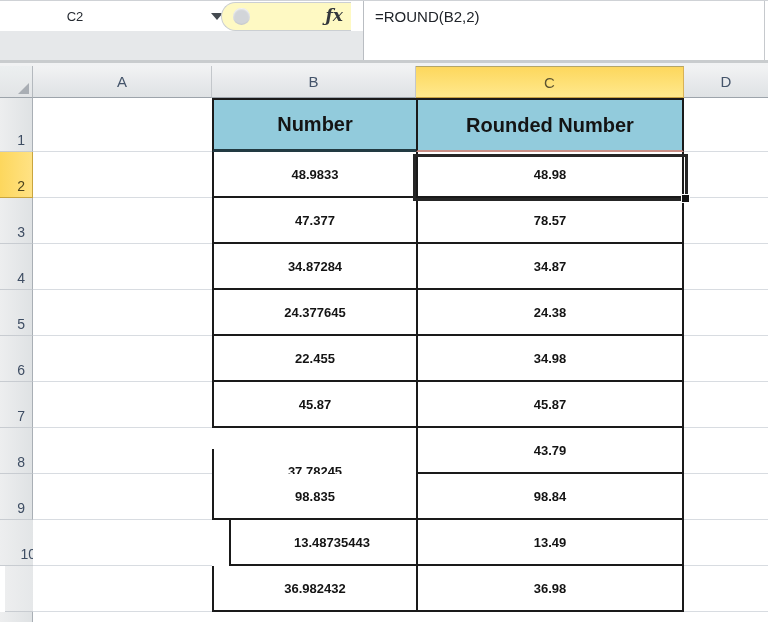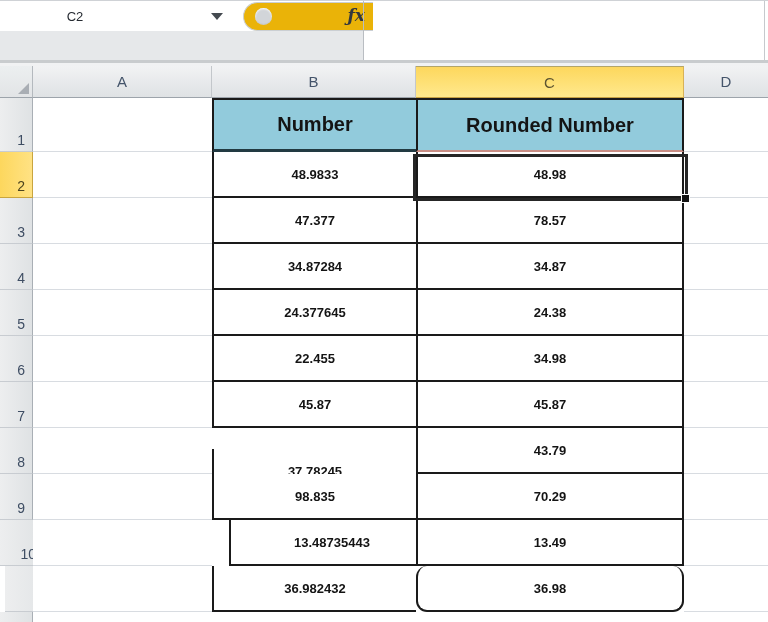--- a/index.html
+++ b/index.html
@@ -6,21 +6,21 @@
   #app{position:relative;width:768px;height:622px;background:#fff;overflow:hidden;
        font-family:"Liberation Sans",sans-serif;-webkit-font-smoothing:antialiased;}
 
   
   #topbar{position:absolute;left:0;top:0;width:768px;height:60px;background:#fff;border-top:1px solid #cfd2d6;}
   #namebox{position:absolute;left:0;top:1px;width:205px;height:29px;background:#fff;}
   #namebox span{position:absolute;left:0;top:0;width:150px;height:29px;line-height:29px;text-align:center;
                 font-size:13px;color:#252a31;}
   #nb-arrow{position:absolute;left:211px;top:12px;width:0;height:0;
             border-left:6px solid transparent;border-right:6px solid transparent;border-top:7px solid #444a50;}
-  #pill{position:absolute;left:243px;top:1px;width:130px;height:29px;background:#eab308;
+  #pill{position:absolute;left:221px;top:1px;width:130px;height:29px;background:#fef9c3;
         border:1px solid #cbcfd3;border-right:none;border-radius:15px 0 0 15px;box-sizing:border-box;}
   #pill-circle{position:absolute;left:11px;top:5px;width:17px;height:17px;border-radius:50%;
                background:#d2d5d9;box-shadow:inset 0 1px 2px rgba(255,255,255,.9), inset 0 -1px 1px rgba(0,0,0,.08);}
   #fx{position:absolute;right:8px;top:2px;font-family:"DejaVu Serif",serif;font-style:italic;
       font-weight:bold;font-size:17px;color:#33373c;}
   #fb-divider{position:absolute;left:363px;top:0;width:1px;height:60px;background:#b9bdc2;}
   #nb-lower{position:absolute;left:0;top:30px;width:363px;height:30px;background:#e6e8ea;}
   #formula-text{position:absolute;left:375px;top:1px;height:29px;line-height:29px;font-size:15px;color:#20242a;}
   #fb-right-edge{position:absolute;left:764px;top:0;width:1px;height:60px;background:#c6c9cd;}
 
@@ -79,20 +79,21 @@
     <div id="namebox">
       <span>C2</span>
     </div>
     <div id="nb-arrow"></div>
     <div id="pill">
       <div id="pill-circle"></div>
       <div id="fx">ƒx</div>
     </div>
     <div id="fb-divider"></div>
     <div id="nb-lower"></div>
+    <div id="formula-text">=ROUND(B2,2)</div>
     <div id="fb-right-edge"></div>
   </div>
   <div id="sep1"></div>
   <div id="sep2"></div>
 
   <div id="corner">
     <div id="corner-tri"></div>
   </div>
   <div class="colhdr" style="left:33px;width:179px;">A</div>
   <div class="colhdr" style="left:212px;width:204px;">B</div>
@@ -136,31 +137,31 @@
       <div class="tcell cright" style="left: 416px; top: 382px; width: 268px; height: 46px;">45.87</div>
       <div class="gridcell" style="left: 684px; top: 382px; width: 84px; height: 46px;"></div>
       <div class="rowhdr" style="left: 0px; top: 428px; width: 33px; height: 46px;">8</div>
       <div class="gridcell" style="left: 33px; top: 428px; width: 179px; height: 46px;"></div>
       <div class="tcell" style="left: 212px; top: 428px; width: 204px; height: 46px; margin-top: 21px;">37.78245</div>
       <div class="tcell cright" style="left: 416px; top: 428px; width: 268px; height: 46px;">43.79</div>
       <div class="gridcell" style="left: 684px; top: 428px; width: 84px; height: 46px;"></div>
       <div class="rowhdr" style="left: 0px; top: 474px; width: 33px; height: 46px;">9</div>
       <div class="gridcell" style="left: 33px; top: 474px; width: 179px; height: 46px;"></div>
       <div class="tcell" style="left: 212px; top: 474px; width: 204px; height: 46px;">98.835</div>
-      <div class="tcell cright" style="left: 416px; top: 474px; width: 268px; height: 46px;">70.29</div>
+      <div class="tcell cright" style="left: 416px; top: 474px; width: 268px; height: 46px;">98.84</div>
       <div class="gridcell" style="left: 684px; top: 474px; width: 84px; height: 46px;"></div>
       <div class="rowhdr" style="left: 0px; top: 520px; width: 33px; height: 46px; padding-left: 36px;">10</div>
       <div class="gridcell" style="left: 33px; top: 520px; width: 179px; height: 46px;"></div>
       <div class="tcell" style="left: 212px; top: 520px; width: 204px; height: 46px; margin-left: 17px;">13.48735443</div>
       <div class="tcell cright" style="left: 416px; top: 520px; width: 268px; height: 46px;">13.49</div>
       <div class="gridcell" style="left: 684px; top: 520px; width: 84px; height: 46px;"></div>
       <div class="rowhdr" style="left: 5px; top: 566px; width: 53px; height: 46px;">11</div>
       <div class="gridcell" style="left: 33px; top: 566px; width: 179px; height: 46px;"></div>
       <div class="tcell" style="left: 212px; top: 566px; width: 204px; height: 46px;">36.982432</div>
-      <div class="tcell cright" style="left: 416px; top: 566px; width: 268px; height: 46px; border-radius: 11px;">36.98</div>
+      <div class="tcell cright" style="left: 416px; top: 566px; width: 268px; height: 46px;">36.98</div>
       <div class="gridcell" style="left: 684px; top: 566px; width: 84px; height: 46px;"></div>
     </div>
 
   <div id="selbox">
     <div id="fill-handle"></div>
   </div>
 
   <div id="bottom-sliver"></div>
 </div>
 

